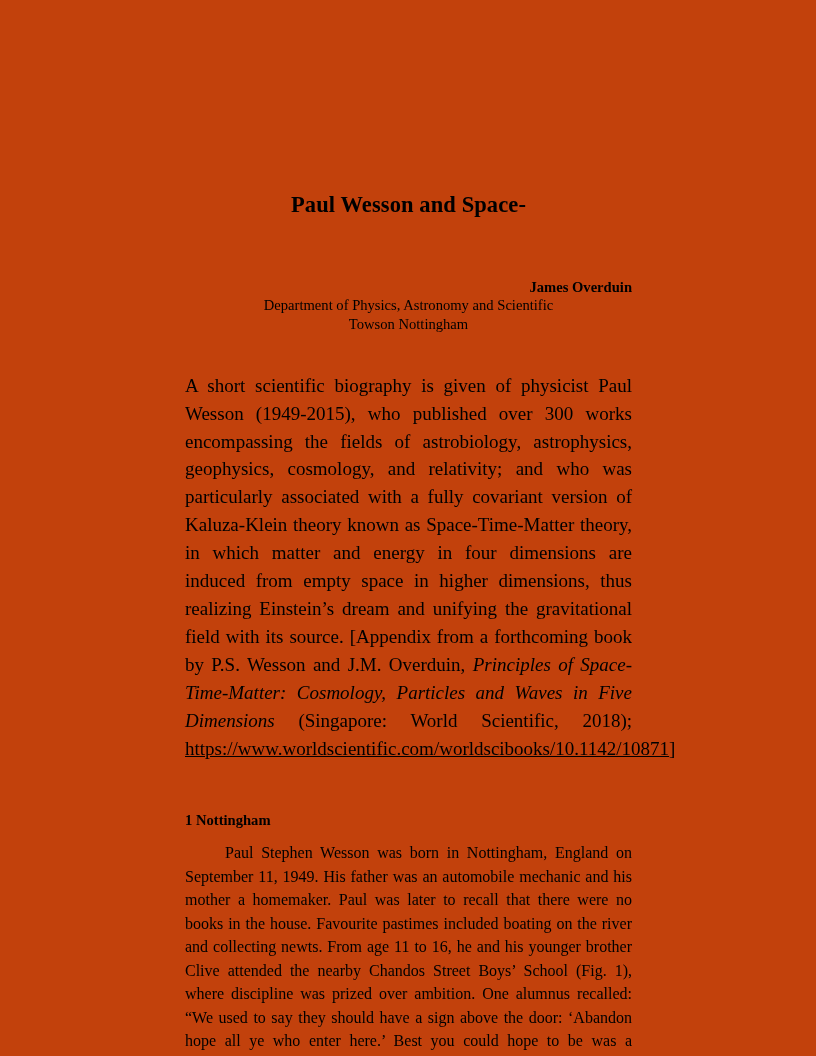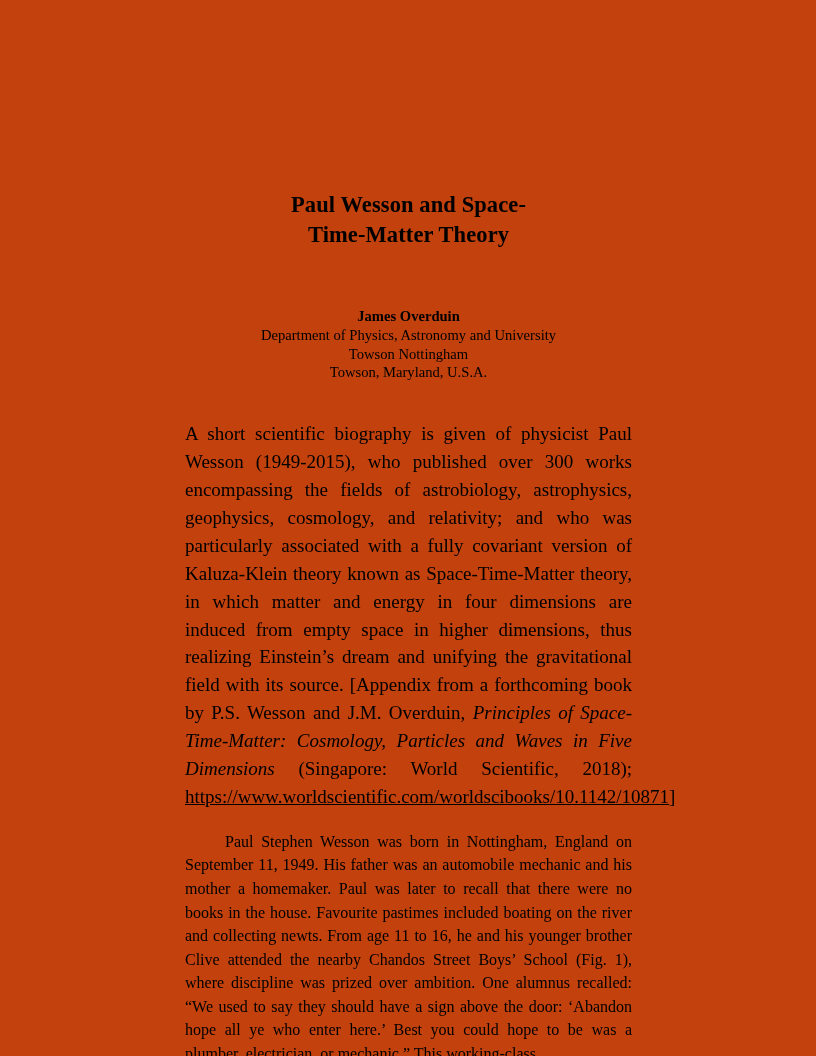--- a/index.html
+++ b/index.html
@@ -45,20 +45,21 @@
   
   .author-block {
     margin-top: 58px;
     text-align: center;
     font-size: 14.6px;
     line-height: 1.28;
   }
   .author-name {
     font-weight: bold;
     display: block;
+    text-align: right;
   }
   .affil-line {
     display: block;
     font-weight: normal;
   }
 
   
   .abstract {
     margin-top: 38px;
     font-size: 19px;
@@ -97,29 +98,28 @@
   }
 </style>
 </head>
 <body>
 
 <div class="page">
   <div class="content">
 
     <h1 class="doc-title">
       <span class="title-line">Paul Wesson and Space-</span>
-      <span class="title-line">Time-Matter Theory</span>
     </h1>
 
     <div class="author-block">
       <span class="author-name">James Overduin</span>
-      <span class="affil-line">Department of Physics, Astronomy and University</span>
+      <span class="affil-line">Department of Physics, Astronomy and Scientific</span>
       <span class="affil-line">Towson Nottingham</span>
-      <span class="affil-line">Towson, Maryland, U.S.A.</span>
     </div>
 
     <p class="abstract"><span>A short scientific biography is given of physicist Paul Wesson (1949-2015), who published over 300 works encompassing the fields of astrobiology, astrophysics, geophysics, cosmology, and relativity; and who was particularly associated with a fully covariant version of Kaluza-Klein theory known as Space-Time-Matter theory, in which matter and energy in four dimensions are induced from empty space in higher dimensions, thus realizing Einstein’s dream and unifying the gravitational field with its source. [Appendix from a forthcoming book by P.S. Wesson and J.M. Overduin, </span><span class="it">Principles of Space-Time-Matter: Cosmology, Particles and Waves in Five Dimensions</span><span> (Singapore: World Scientific, 2018); </span><span class="url">https://www.worldscientific.com/worldscibooks/10.1142/10871</span><span>]</span></p>
 
+    <h2 class="section-heading">1 Nottingham</h2>
 
     <p class="body-para">Paul Stephen Wesson was born in Nottingham, England on September 11, 1949. His father was an automobile mechanic and his mother a homemaker. Paul was later to recall that there were no books in the house. Favourite pastimes included boating on the river and collecting newts. From age 11 to 16, he and his younger brother Clive attended the nearby Chandos Street Boys’ School (Fig. 1), where discipline was prized over ambition. One alumnus recalled: “We used to say they should have a sign above the door: ‘Abandon hope all ye who enter here.’ Best you could hope to be was a plumber, electrician, or mechanic.” This working-class</p>
 
   </div>
 </div>
 
 </body></html>

